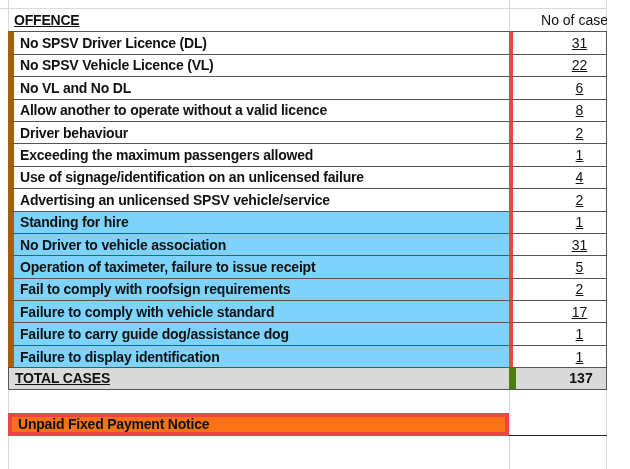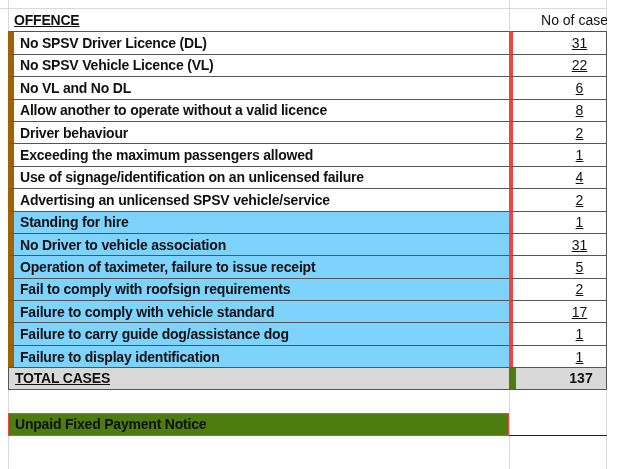--- a/index.html
+++ b/index.html
@@ -17,21 +17,21 @@
   .hdr .c1 { text-decoration:underline; }
   .hdr .c2 { font-weight:normal; }
   .data .c1, .data .c2 { border-top:1px solid #555; }
   .data .c1 { border-left:6px solid #a16207; }
   .data .c2 { border-left:4px solid #ef4444; border-right:1px solid #555; background:#fff;text-decoration:underline; }
   .orange .c1 { background:#7dd3fc; }
   .total .c1, .total .c2 { background:#d9d9d9; border-top:1px solid #555; border-bottom:1px solid #555; }
   .total .c1 { border-left:1px solid #555; text-decoration:underline; }
   .total .c2 { font-weight:bold; border-left:7px solid #4d7c0f; border-right:1px solid #555;text-align:center; }
   .blank .c1, .blank .c2 { background:transparent; }
-  .unpaid .c1 { background:#4d7c0f; border:1px solid #ef4444; }
+  .unpaid .c1 { background:#f97316; border:4px solid #ef4444; }
   .unpaid .c2 { border-bottom:1px solid #222; }
 </style>
 </head>
 <body>
 
 <div class="gridbg">
   <div class="vline" style="left:8px;height:469px"></div>
   <div class="vline" style="left:509px;height:469px"></div>
   <div class="vline" style="left:606px;height:469px"></div>
   <div class="hline" style="top:8px;width:607px"></div>

